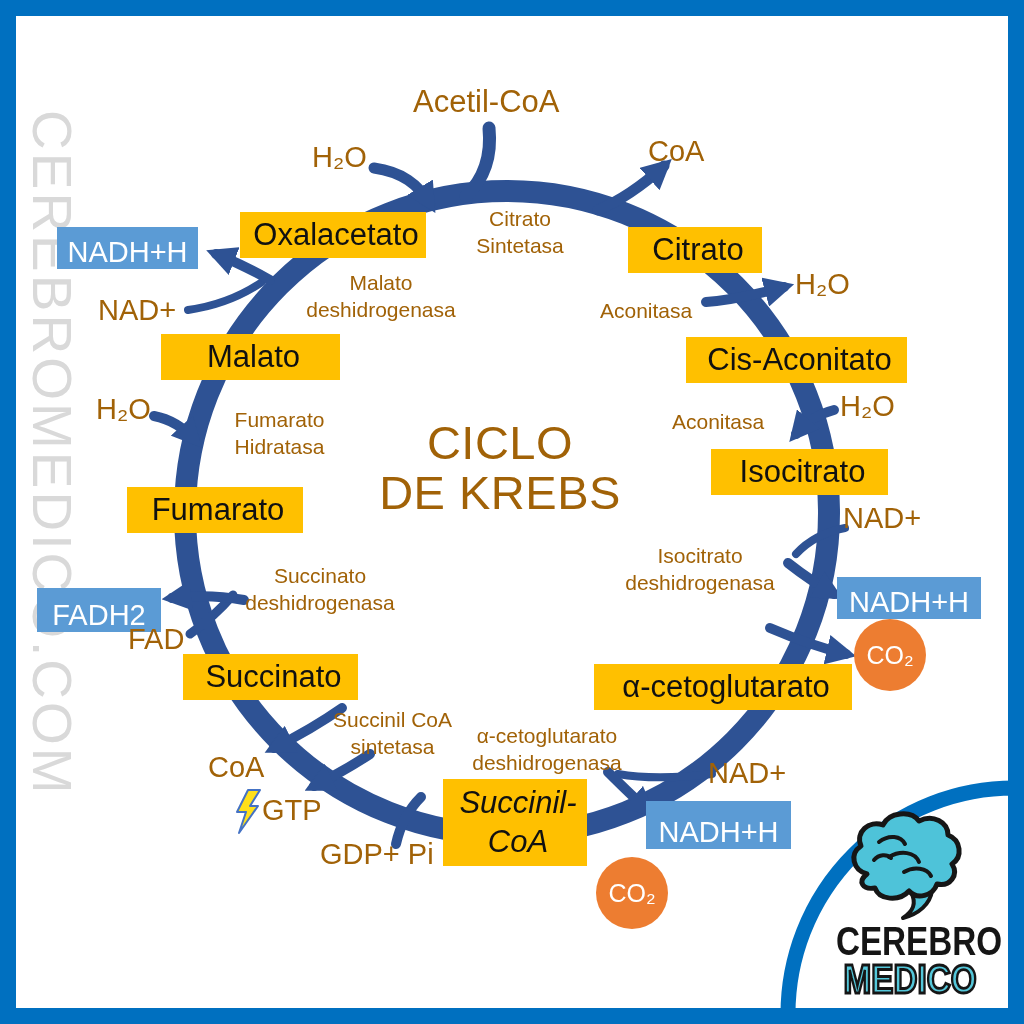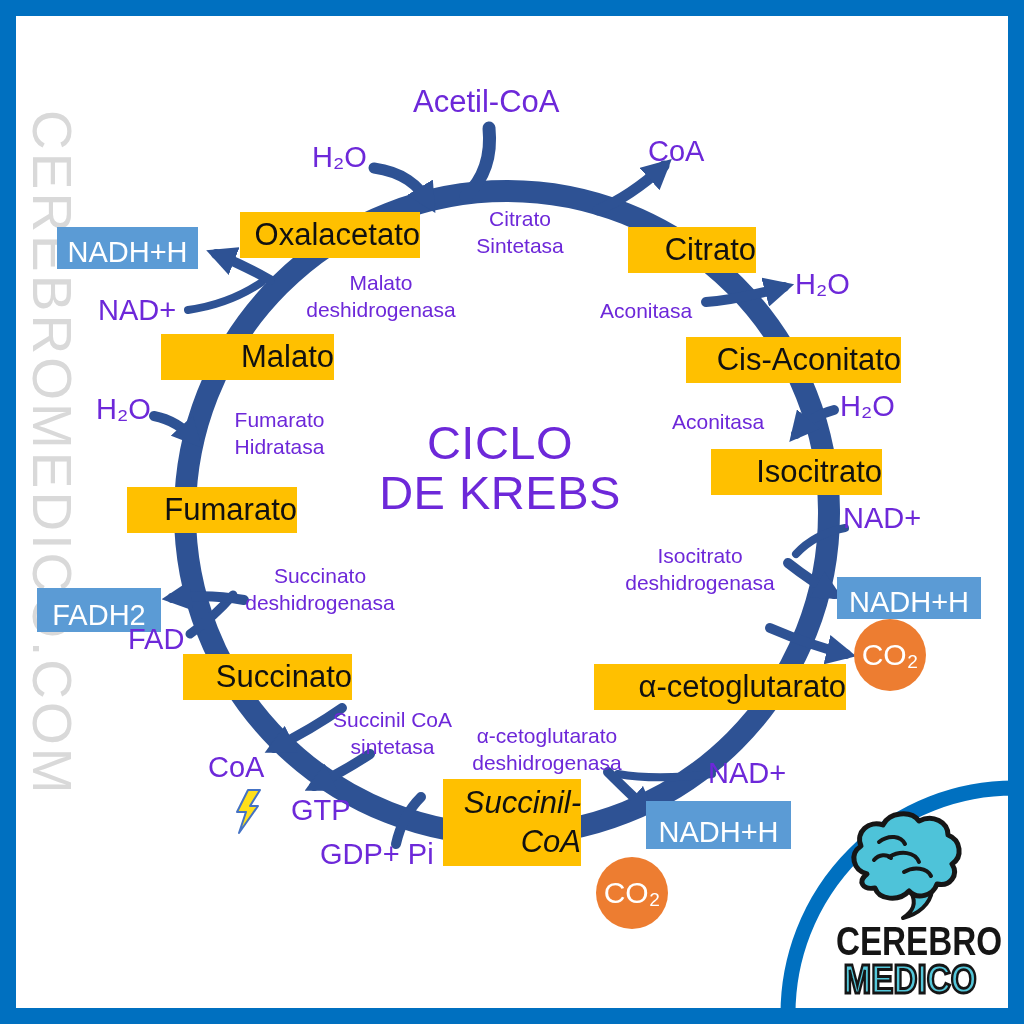--- a/index.html
+++ b/index.html
@@ -2,27 +2,27 @@
 <html><head>
 <meta charset="utf-8">
 <style>
   html,body{margin:0;padding:0;background:#fff;}
   .stage{position:relative;width:1024px;height:1024px;background:#ffffff;overflow:hidden;
          font-family:"Liberation Sans","DejaVu Sans",sans-serif;}
   .layer-svg{position:absolute;left:0;top:0;width:1024px;height:1024px;z-index:1;}
   .frame{position:absolute;inset:0;border:16px solid #0070c0;pointer-events:none;z-index:30;}
   .watermark{position:absolute;left:84px;top:110px;z-index:0;font-size:55px;letter-spacing:3px;
              color:#d9d9d9;white-space:nowrap;transform:rotate(90deg);transform-origin:0 0;}
-  .lbl{position:absolute;z-index:10;color:#6d28d9;}
+  .lbl{position:absolute;z-index:10;color:#a16207;}
   .box{position:absolute;z-index:10;background:#ffc000;color:#111;display:flex;flex-direction:column;
-       align-items:flex-end;justify-content:center;font-size:31px;line-height:1.25;text-align:center;}
+       align-items:center;justify-content:center;font-size:31px;line-height:1.25;text-align:center;padding-left:6px;}
   .cbox{position:absolute;z-index:10;background:#5b9bd5;color:#fff;display:flex;align-items:flex-end;
         justify-content:center;font-size:29px;}
   .co2{position:absolute;z-index:10;background:#ed7d31;color:#fff;border-radius:50%;display:flex;
-       align-items:center;justify-content:center;font-size:30px;}
+       align-items:center;justify-content:center;font-size:25px;}
   .mol{font-size:29px;white-space:nowrap;}
   .enz{font-size:21px;line-height:1.3;text-align:center;white-space:nowrap;}
   .title{font-size:47px;line-height:1.07;letter-spacing:0.5px;text-align:center;}
   .logo-l1{position:absolute;z-index:12;left:832px;top:917px;width:156px;text-align:center;
            font-size:35px;font-weight:800;color:#151515;transform:scale(0.95,1.18);transform-origin:top center;
            white-space:nowrap;}
   .logo-l2{position:absolute;z-index:12;left:837px;top:955px;width:146px;text-align:center;
            font-size:35px;font-weight:800;color:#54c7da;-webkit-text-stroke:2.5px #151515;
            transform:scale(0.95,1.18);transform-origin:top center;white-space:nowrap;}
 </style>
@@ -169,21 +169,21 @@
   </div>
 
   <div class="lbl mol" style="left:413px;top:84px;font-size:31px;"><span>Acetil-CoA</span></div>
   <div class="lbl mol" style="left:312px;top:141px;"><span>H₂O</span></div>
   <div class="lbl mol" style="left:648px;top:135px;"><span>CoA</span></div>
   <div class="lbl mol" style="left:795px;top:268px;"><span>H₂O</span></div>
   <div class="lbl mol" style="left:840px;top:390px;"><span>H₂O</span></div>
   <div class="lbl mol" style="left:843px;top:502px;"><span>NAD+</span></div>
   <div class="lbl mol" style="left:708px;top:757px;"><span>NAD+</span></div>
   <div class="lbl mol" style="left:320px;top:838px;"><span>GDP+ Pi</span></div>
-  <div class="lbl mol" style="left:262px;top:794px;margin-left:29px;"><span>GTP</span></div>
+  <div class="lbl mol" style="left:262px;top:794px;"><span>GTP</span></div>
   <div class="lbl mol" style="left:208px;top:751px;"><span>CoA</span></div>
   <div class="lbl mol" style="left:128px;top:623px;"><span>FAD</span></div>
   <div class="lbl mol" style="left:96px;top:393px;"><span>H₂O</span></div>
   <div class="lbl mol" style="left:98px;top:294px;"><span>NAD+</span></div>
 
   <div class="logo-l1">CEREBRO</div>
   <div class="logo-l2">MEDICO</div>
 
   <div class="frame"></div>
 </div>

